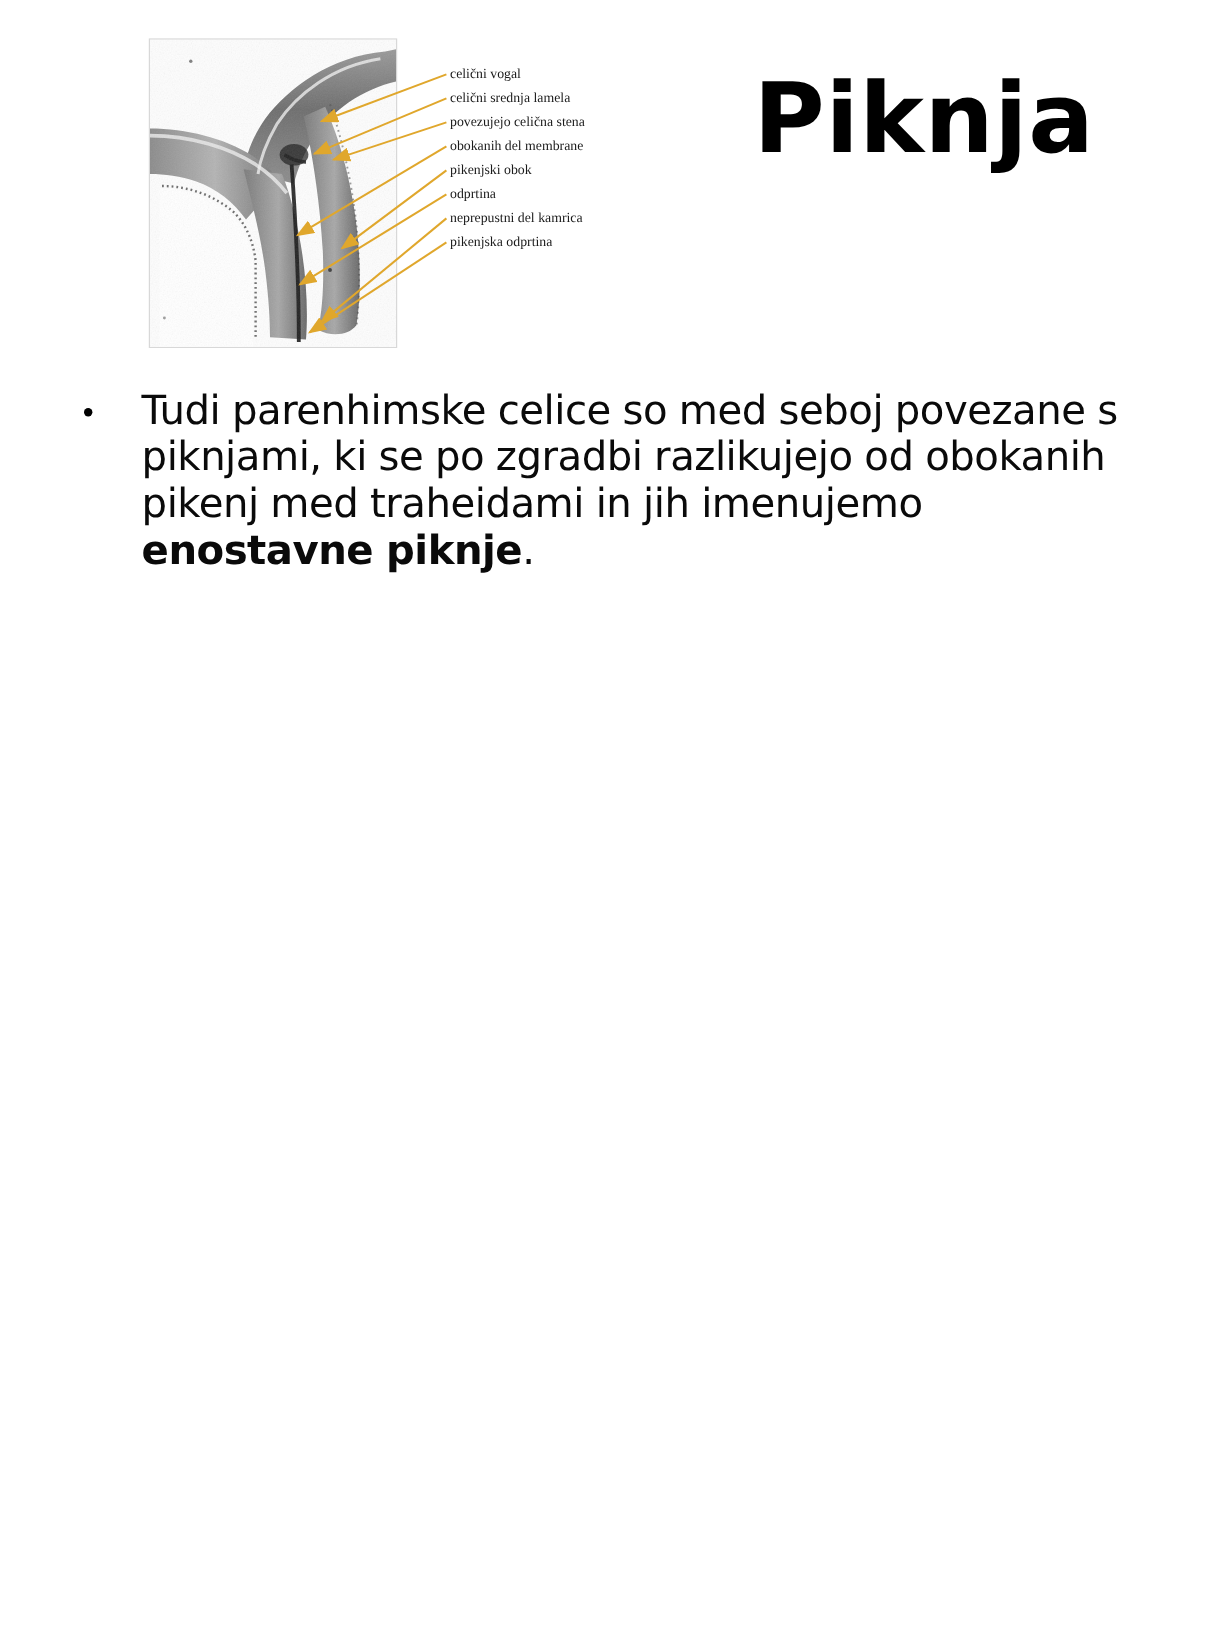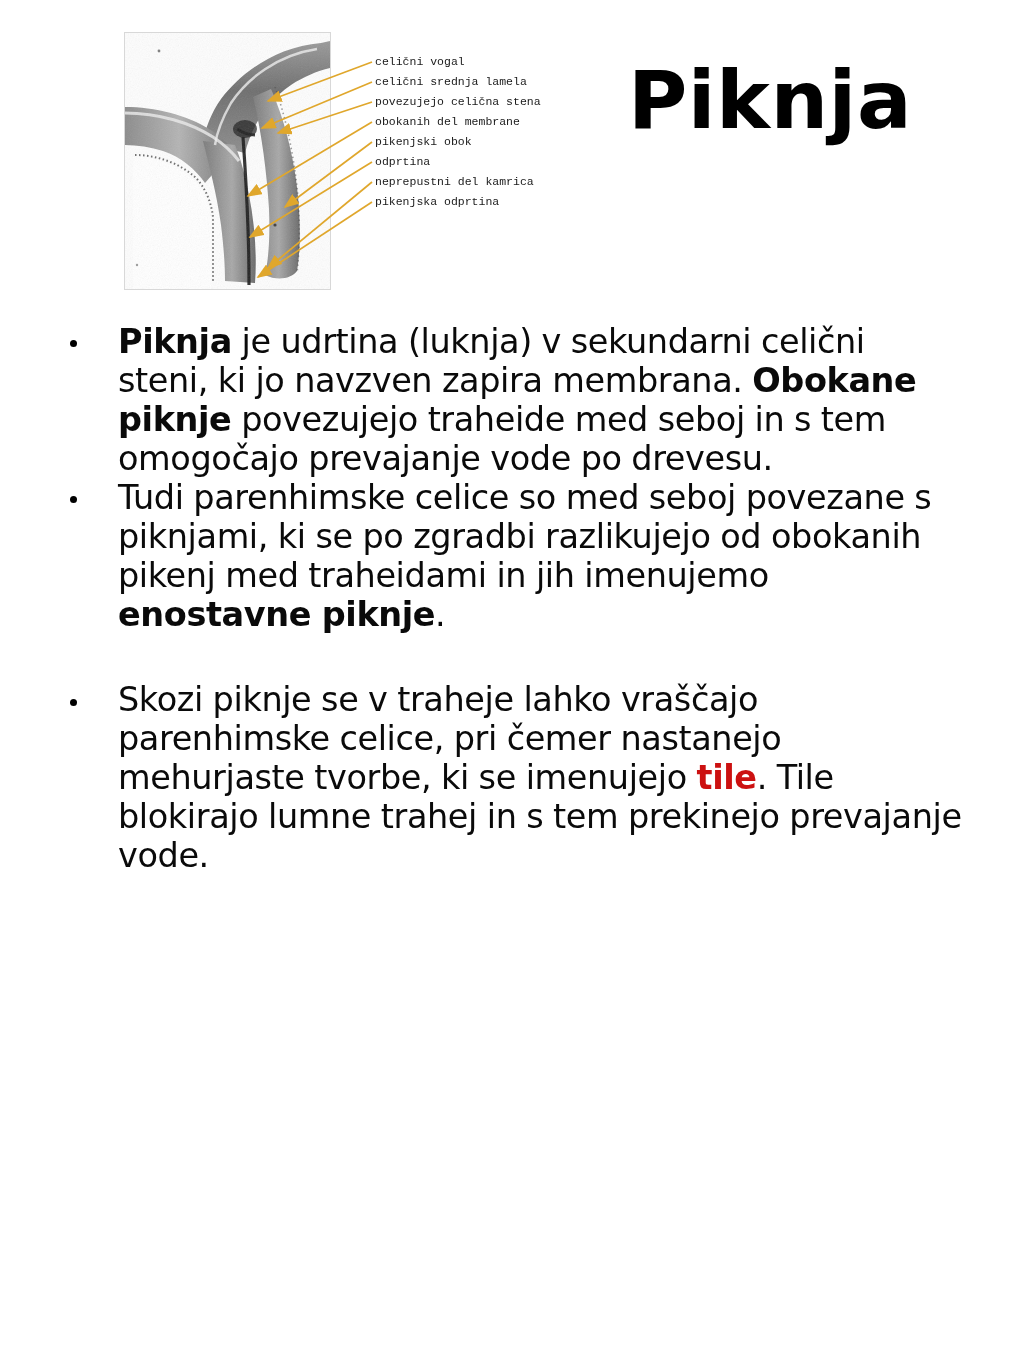--- a/index.html
+++ b/index.html
@@ -43,21 +43,21 @@
   
   #label-list {
     position: absolute;
     left: 375px;
     top: 52px;
     width: 250px;
   }
   .label-row {
     height: 20px;
     line-height: 20px;
-    font-family: Liberation Mono, monospace;
+    font-family: Liberation Serif, serif;
     font-size: 11.5px;
     color: #1a1a1a;
     white-space: nowrap;
   }
 
   
   #arrow-layer {
     position: absolute;
     left: 0;
     top: 0;
@@ -210,18 +210,16 @@
     <div class="label-row">obokanih del membrane</div>
     <div class="label-row">pikenjski obok</div>
     <div class="label-row">odprtina</div>
     <div class="label-row">neprepustni del kamrica</div>
     <div class="label-row">pikenjska odprtina</div>
   </div>
 
   <div id="slide-title">Piknja</div>
 
   <div id="body-list">
-      <p class="bullet"><b>Piknja</b><span> je udrtina (luknja) v sekundarni celični steni, ki jo navzven zapira membrana. </span><b>Obokane piknje</b><span> povezujejo traheide med seboj in s tem omogočajo prevajanje vode po drevesu.</span></p>
       <p class="bullet"><span>Tudi parenhimske celice so med seboj povezane s piknjami, ki se po zgradbi razlikujejo od obokanih pikenj med traheidami in jih imenujemo </span><b>enostavne piknje</b><span>.</span></p>
-      <p class="bullet spaced"><span>Skozi piknje se v traheje lahko vraščajo parenhimske celice, pri čemer nastanejo mehurjaste tvorbe, ki se imenujejo </span><span class="tile-term" style="color: rgb(204, 17, 17);">tile</span><span>. Tile blokirajo lumne trahej in s tem prekinejo prevajanje vode.</span></p>
     </div>
 
 </div>
 
 </body></html>

